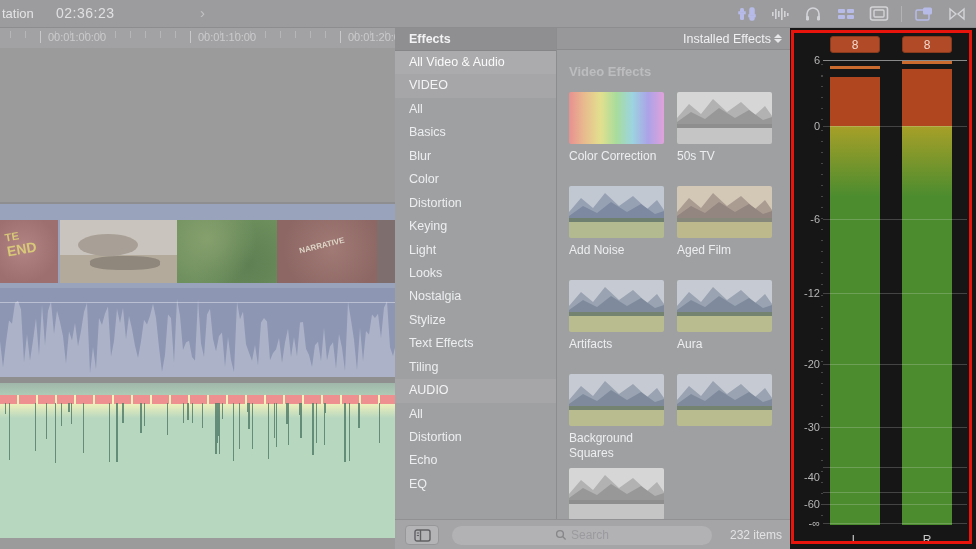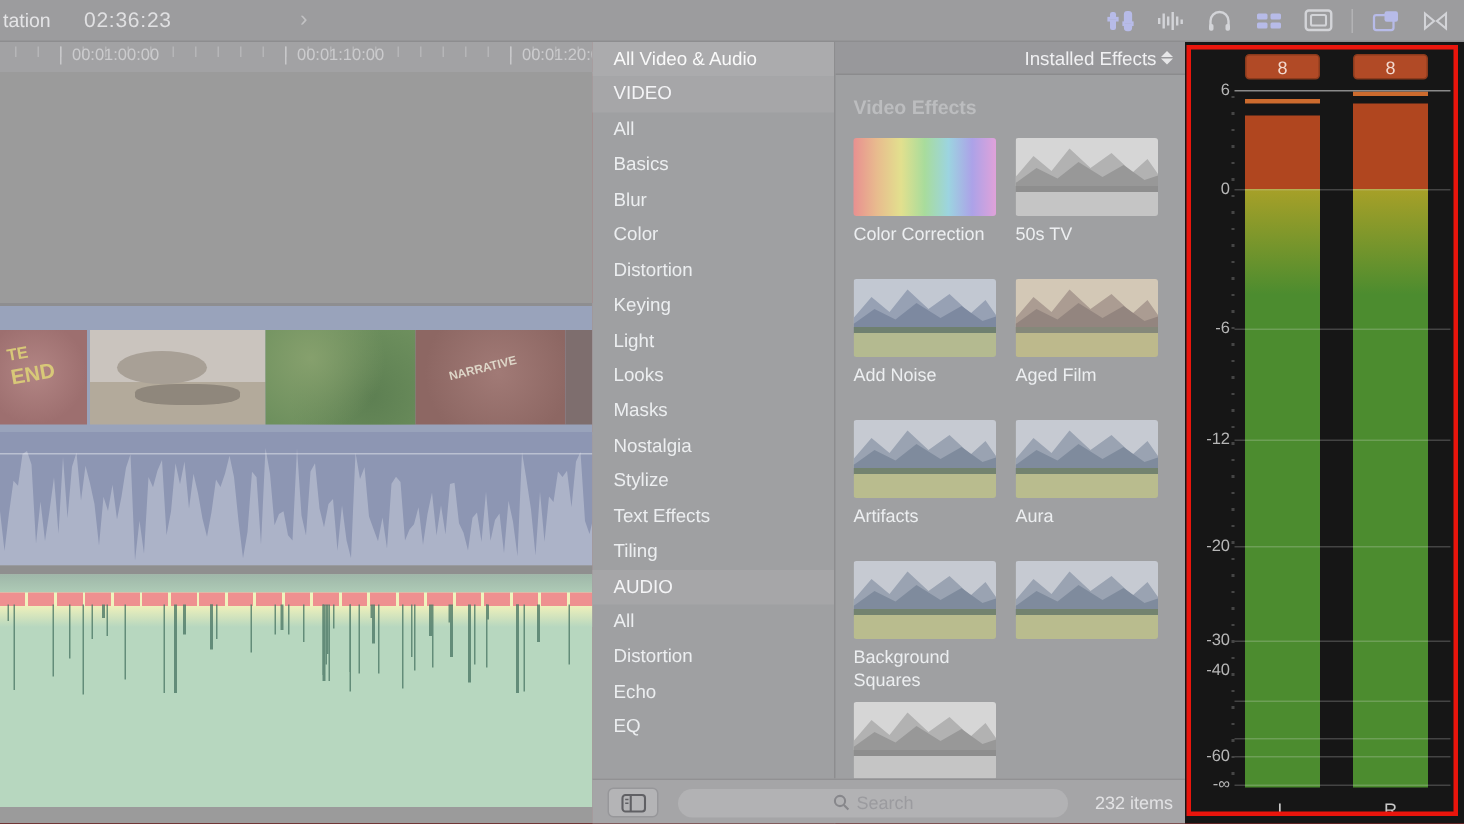--- a/index.html
+++ b/index.html
@@ -270,31 +270,31 @@
             <rect x="187" y="20" width="2" height="17"></rect>
             <rect x="68" y="20" width="2" height="9"></rect>
             <rect x="344" y="20" width="2" height="59"></rect>
           </g>
         </svg>
     </div>
   </div>
 
   <div id="fx-panel">
     <div id="fx-sidebar">
+      <div id="fx-title">Effects</div>
     <div class="fx-row  selected">All Video &amp; Audio</div>
         <div class="fx-row section">VIDEO</div>
         <div class="fx-row ">All</div>
         <div class="fx-row ">Basics</div>
         <div class="fx-row ">Blur</div>
         <div class="fx-row ">Color</div>
         <div class="fx-row ">Distortion</div>
         <div class="fx-row ">Keying</div>
         <div class="fx-row ">Light</div>
         <div class="fx-row ">Looks</div>
-        <div class="fx-row ">Masks</div>
         <div class="fx-row ">Nostalgia</div>
         <div class="fx-row ">Stylize</div>
         <div class="fx-row ">Text Effects</div>
         <div class="fx-row ">Tiling</div>
         <div class="fx-row section">AUDIO</div>
         <div class="fx-row ">All</div>
         <div class="fx-row ">Distortion</div>
         <div class="fx-row ">Echo</div>
         <div class="fx-row ">EQ</div>
       </div>
@@ -441,21 +441,21 @@
       <div class="scale-label" style="top: 91px;">0</div>
       <div class="gridline" style="top: 191px;"></div>
       <div class="scale-label" style="top: 184px;">-6</div>
       <div class="gridline" style="top: 265px;"></div>
       <div class="scale-label" style="top: 258px;">-12</div>
       <div class="gridline" style="top: 336px;"></div>
       <div class="scale-label" style="top: 329px;">-20</div>
       <div class="gridline" style="top: 399px;"></div>
       <div class="scale-label" style="top: 392px;">-30</div>
       <div class="gridline" style="top: 439px;"></div>
-      <div class="scale-label" style="top: 412px;">-40</div>
+      <div class="scale-label" style="top: 442px;">-40</div>
       <div class="gridline" style="top: 464px;"></div>
       <div class="scale-label" style="top: 457px; padding-left: 32px;">-50</div>
       <div class="gridline" style="top: 476px;"></div>
       <div class="scale-label" style="top: 469px;">-60</div>
       <div class="gridline" style="top: 495px;"></div>
       <div class="scale-label" style="top: 488px;">-∞</div>
       <div class="peak-box" style="left: 40px;">8</div>
       <div class="meter-bar" style="left: 40px; top: 49px; height: 448px; background: linear-gradient(rgb(176, 70, 31) 0px, rgb(176, 70, 31) 10.9%, rgb(167, 160, 40) 10.9%, rgb(76, 140, 47) 26.6%, rgb(76, 140, 47) 100%);"></div>
       <div class="peak-line" style="left: 40px; top: 38px;"></div>
       <div class="ch-label" style="left: 40px;">L</div>

